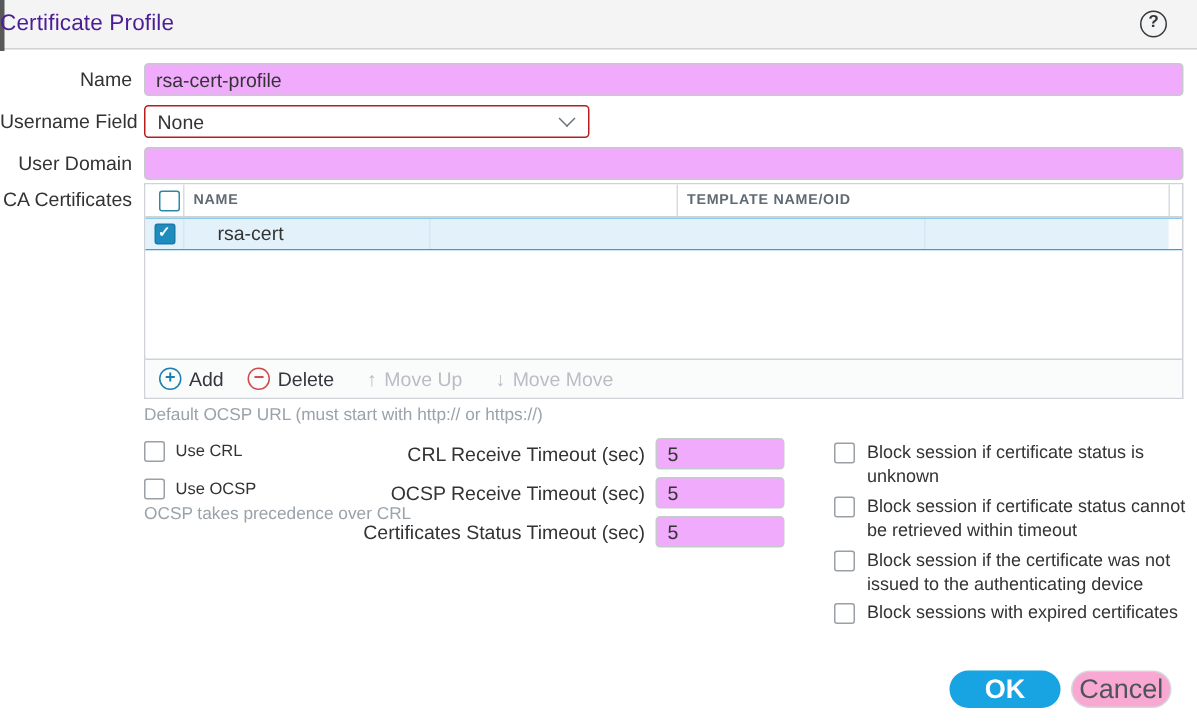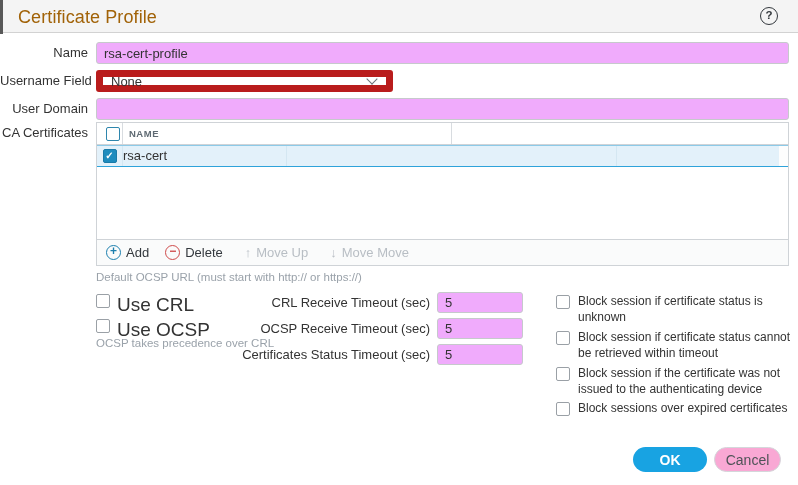--- a/index.html
+++ b/index.html
@@ -14,22 +14,22 @@
 
   
   .titlebar {
     position:absolute; left:0; top:0; width:798px; height:33px;
     background:#f4f4f4; border-bottom:1px solid #d2d2d2;
   }
   .window-edge {
     position:absolute; left:0; top:0; width:3px; height:34px; background:#585858;
   }
   .dialog-title {
-    position:absolute; left:18px; top:7px;
-    font-size:18px; color:#a16207; letter-spacing:.1px;
+    position:absolute; left:0; top:7px;
+    font-size:15px; color:#4c1d95; letter-spacing:.1px;
   }
   .help-btn {
     position:absolute; left:760px; top:7px; width:18px; height:18px;
     border:1.5px solid #33383d; border-radius:50%;
     font-size:11.5px; font-weight:bold; color:#33383d;
     text-align:center; line-height:15px; cursor:pointer; background:#f4f4f4;
   }
 
   
   .form-label {
@@ -37,21 +37,21 @@
     font-size:13px; color:#333; line-height:22px; white-space:nowrap;
   }
   .text-input {
     position:absolute; height:22px;
     border:1px solid #c6c9cc; border-radius:3px;
     padding:0 7px; font-size:13px; color:#333;
     font-family:"Liberation Sans", sans-serif; background:#f0abfc; outline:none;
   }
   .select-box {
     position:absolute; left:96px; top:70px; width:297px; height:22px;
-    border:7px solid #b91c1c; border-radius:3px; background:#fff;
+    border:1px solid #b91c1c; border-radius:3px; background:#fff;
     display:flex; align-items:center; padding:0 8px;
     font-size:13px; color:#333; cursor:pointer;
   }
   .select-box .select-value { flex:1; }
   .chevron {
     width:8px; height:8px; margin-right:2px; margin-top:-4px;
     border-right:1.5px solid #6d7278; border-bottom:1.5px solid #6d7278;
     transform:rotate(45deg);
   }
 
@@ -72,21 +72,21 @@
   .col-verify { width:165px;margin-top:47px; }
   .col-template { flex:1; }
   .th-gutter { width:9px; }
 
   .trow {
     display:flex; height:22px;
     background:#e3f1fa;
     border-top:1px solid #8ccae8; border-bottom:1px solid #2fa3da;
     cursor:pointer;
   }
-  .td { font-size:13px; color:#333; line-height:20px; padding-left:0; white-space:nowrap; }
+  .td { font-size:13px; color:#333; line-height:20px; padding-left:22px; white-space:nowrap; }
   .td + .td { border-left:1px solid #d4e7f2; }
   .row-gutter { width:9px; background:#fdfdfd; }
   .tbody-empty { height:70px; background:#fff; }
 
   .tfoot {
     position:absolute; left:0; bottom:0; width:100%; height:26px;
     background:#fafbfb; border-top:1px solid #cfd3d7;
     display:flex; align-items:center; padding:0 9px;
   }
   .tool { display:flex; align-items:center; gap:5px; font-size:13px; color:#33383d; cursor:pointer; }
@@ -107,35 +107,35 @@
     display:flex; align-items:center; justify-content:center;
   }
   .cb.header-cb { border-color:#2e86ad; }
   .cb.checked { background:#1e8cbe; border-color:#1a7ba8; }
   .cb.checked .check-glyph { color:#fff; font-size:10px; font-weight:bold; line-height:1; }
 
   
   .note { position:absolute; font-size:11.5px; color:#9aa2aa; white-space:nowrap; }
 
   
-  .cb-row { position:absolute; display:flex; align-items:flex-start; gap:7px; font-size:19px; color:#333; }
+  .cb-row { position:absolute; display:flex; align-items:center; gap:7px; font-size:11px; color:#333; }
   .timeout-label {
     position:absolute; left:180px; width:250px; text-align:right;
     font-size:13px; color:#333; line-height:21px; white-space:nowrap;
   }
   .timeout-input { left:437px; width:86px; height:21px; }
 
   .opt { position:absolute; left:556px; display:flex; gap:8px; align-items:flex-start; }
   .opt .cb { margin-top:1px; }
   .opt-text { width:215px; font-size:12px; color:#333; line-height:1.32; }
 
   
   .btn {
     position:absolute; top:447px; height:25px; border-radius:12.5px;
-    font-family:"Liberation Sans", sans-serif; font-size:14px;
+    font-family:"Liberation Sans", sans-serif; font-size:18px;
     display:flex; align-items:center; justify-content:center; cursor:pointer;
   }
   .btn-ok { left:633px; width:74px; background:#18a3e2; color:#fff; font-weight:bold; border:none; }
   .btn-cancel { left:714px; width:67px; background:#f9a8d4; color:#4e5357; border:1px solid #d4d7da; }
 </style>
 </head>
 <body>
 
 <div class="dialog">
 
@@ -158,20 +158,21 @@
   <input class="text-input" style="left: 96px; top: 98px; width: 693px;" value="">
 
   <div class="form-label" style="top:122px">CA Certificates</div>
   <div class="table">
     <div class="thead">
       <div class="th col-check">
         <span class="cb header-cb"></span>
       </div>
       <div class="th col-name">NAME</div>
       <div class="th col-verify">OCSP VERIFY CERTIFICATE</div>
+      <div class="th col-template">TEMPLATE NAME/OID</div>
       <div class="th-gutter"></div>
     </div>
 
     <div class="trow">
       <div class="td col-check" style="display:flex;align-items:center;justify-content:center;padding-left:0">
         <span class="cb checked">
           <span class="check-glyph">✓</span>
         </span>
       </div>
       <div class="td col-name">rsa-cert</div>
@@ -231,19 +232,19 @@
   <div class="opt" style="top:330px">
     <span class="cb"></span>
     <span class="opt-text">Block session if certificate status cannot be retrieved within timeout</span>
   </div>
   <div class="opt" style="top:366px">
     <span class="cb"></span>
     <span class="opt-text">Block session if the certificate was not issued to the authenticating device</span>
   </div>
   <div class="opt" style="top:401px">
     <span class="cb"></span>
-    <span class="opt-text">Block sessions over expired certificates</span>
+    <span class="opt-text">Block sessions with expired certificates</span>
   </div>
 
   <button class="btn btn-ok">OK</button>
   <button class="btn btn-cancel">Cancel</button>
 
 </div>
 
 </body></html>

